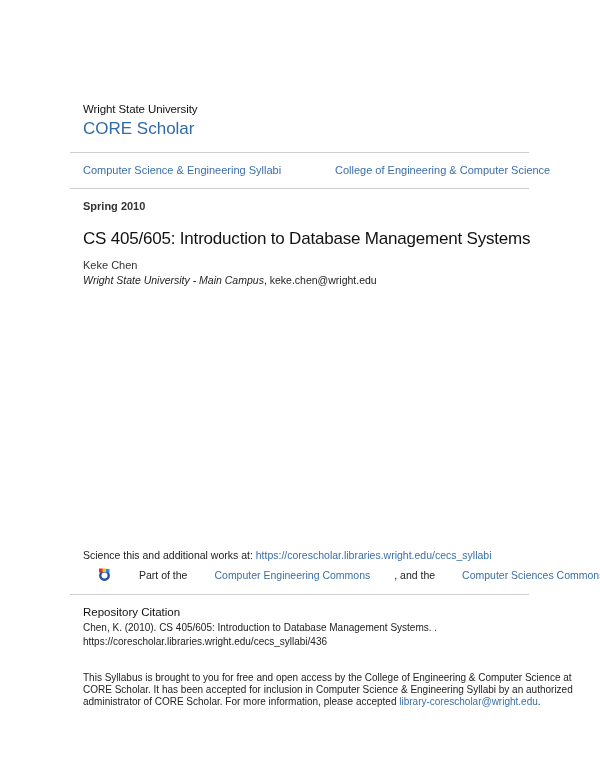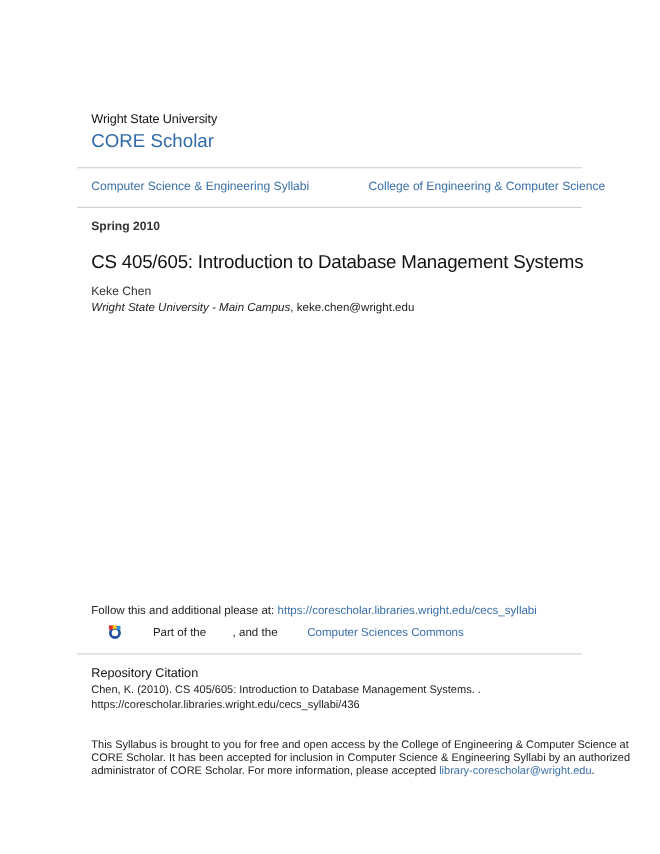--- a/index.html
+++ b/index.html
@@ -39,32 +39,33 @@
 <div class="rule" style="top:152px;"></div>
 <a class="abs link" id="crumb-left">Computer Science &amp; Engineering Syllabi</a>
 <a class="abs link" id="crumb-right">College of Engineering &amp; Computer Science</a>
 <div class="rule" style="top:188px;"></div>
 
 <div class="abs" id="date">Spring 2010</div>
 <div class="abs" id="title">CS 405/605: Introduction to Database Management Systems</div>
 <div class="abs" id="author">Keke Chen</div>
 <div class="abs" id="affil"><i>Wright State University - Main Campus</i><span>, </span><span>keke.chen@wright.edu</span></div>
 
-<div class="abs" id="follow"><span>Follow this and additional please at: </span><a class="link">https://corescholar.libraries.wright.edu/cecs_syllabi</a></div>
+<div class="abs" id="follow"><span>Science this and additional works at: </span><a class="link">https://corescholar.libraries.wright.edu/cecs_syllabi</a></div>
 
 <div class="abs" id="partof">
   <span class="icon">
     <svg width="13" height="13" viewBox="0 0 13 13">
       <circle cx="6.5" cy="7.5" r="4.2" fill="none" stroke="#1f4fa0" stroke-width="2.4"></circle>
       <rect x="1" y="0.5" width="4" height="4" fill="#e2332b"></rect>
       <rect x="4.5" y="0.5" width="4" height="3.5" fill="#f3c21a"></rect>
       <rect x="8" y="1" width="3.5" height="3.5" fill="#2b8fd9"></rect>
     </svg>
   </span>
   <span>Part of the </span>
+  <a class="link" style="margin-left:3px;">Computer Engineering Commons</a>
   <span style="white-space:pre;">, and the </span>
   <a class="link">Computer Sciences Commons</a>
 </div>
 
 <div class="rule" style="top:594px;"></div>
 
 <div class="abs" id="repo-head">Repository Citation</div>
 <div class="abs" id="cite1">Chen, K. (2010). CS 405/605: Introduction to Database Management Systems. .</div>
 <div class="abs" id="cite2">https://corescholar.libraries.wright.edu/cecs_syllabi/436</div>
 

